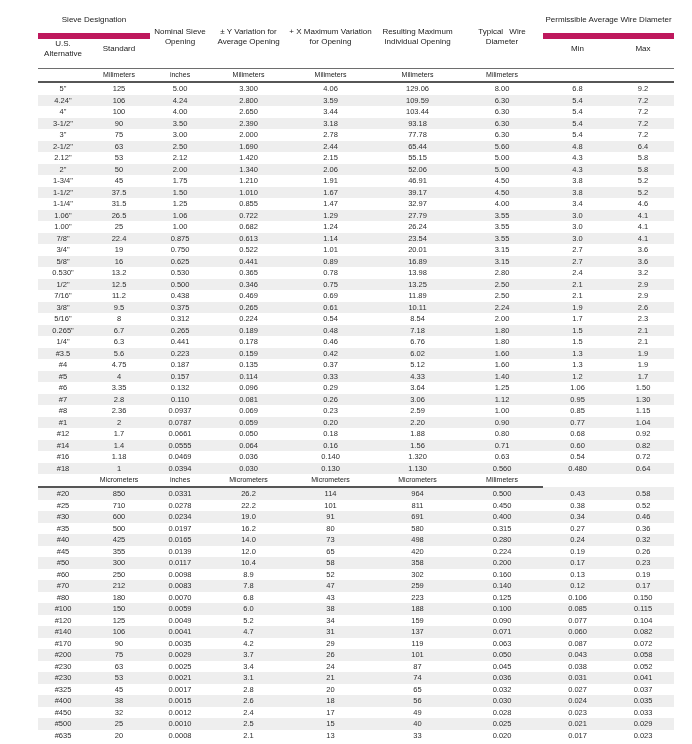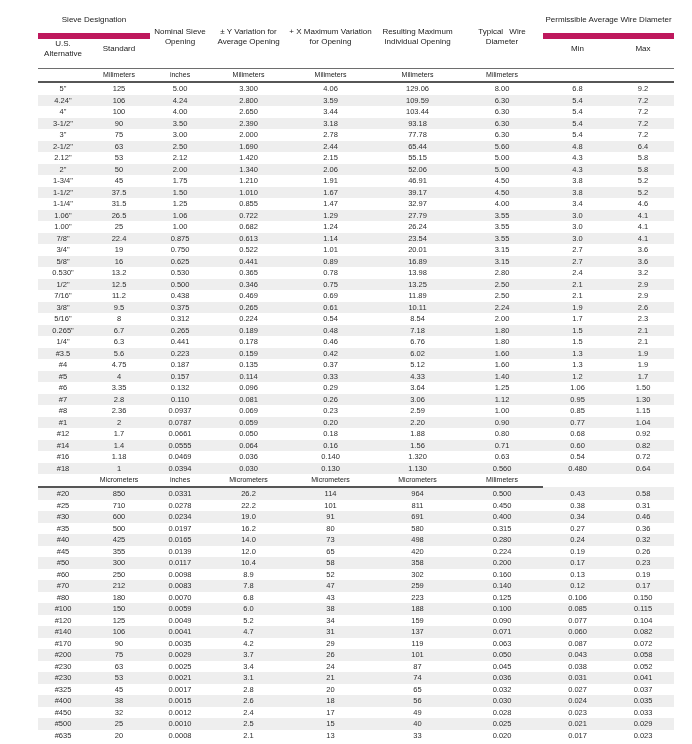--- a/index.html
+++ b/index.html
@@ -516,21 +516,21 @@
         </tr>
         <tr>
           <td>#25</td>
           <td>710</td>
           <td>0.0278</td>
           <td>22.2</td>
           <td>101</td>
           <td>811</td>
           <td>0.450</td>
           <td>0.38</td>
-          <td>0.31</td>
+          <td>0.52</td>
         </tr>
         <tr>
           <td>#30</td>
           <td>600</td>
           <td>0.0234</td>
           <td>19.0</td>
           <td>91</td>
           <td>691</td>
           <td>0.400</td>
           <td>0.34</td>

